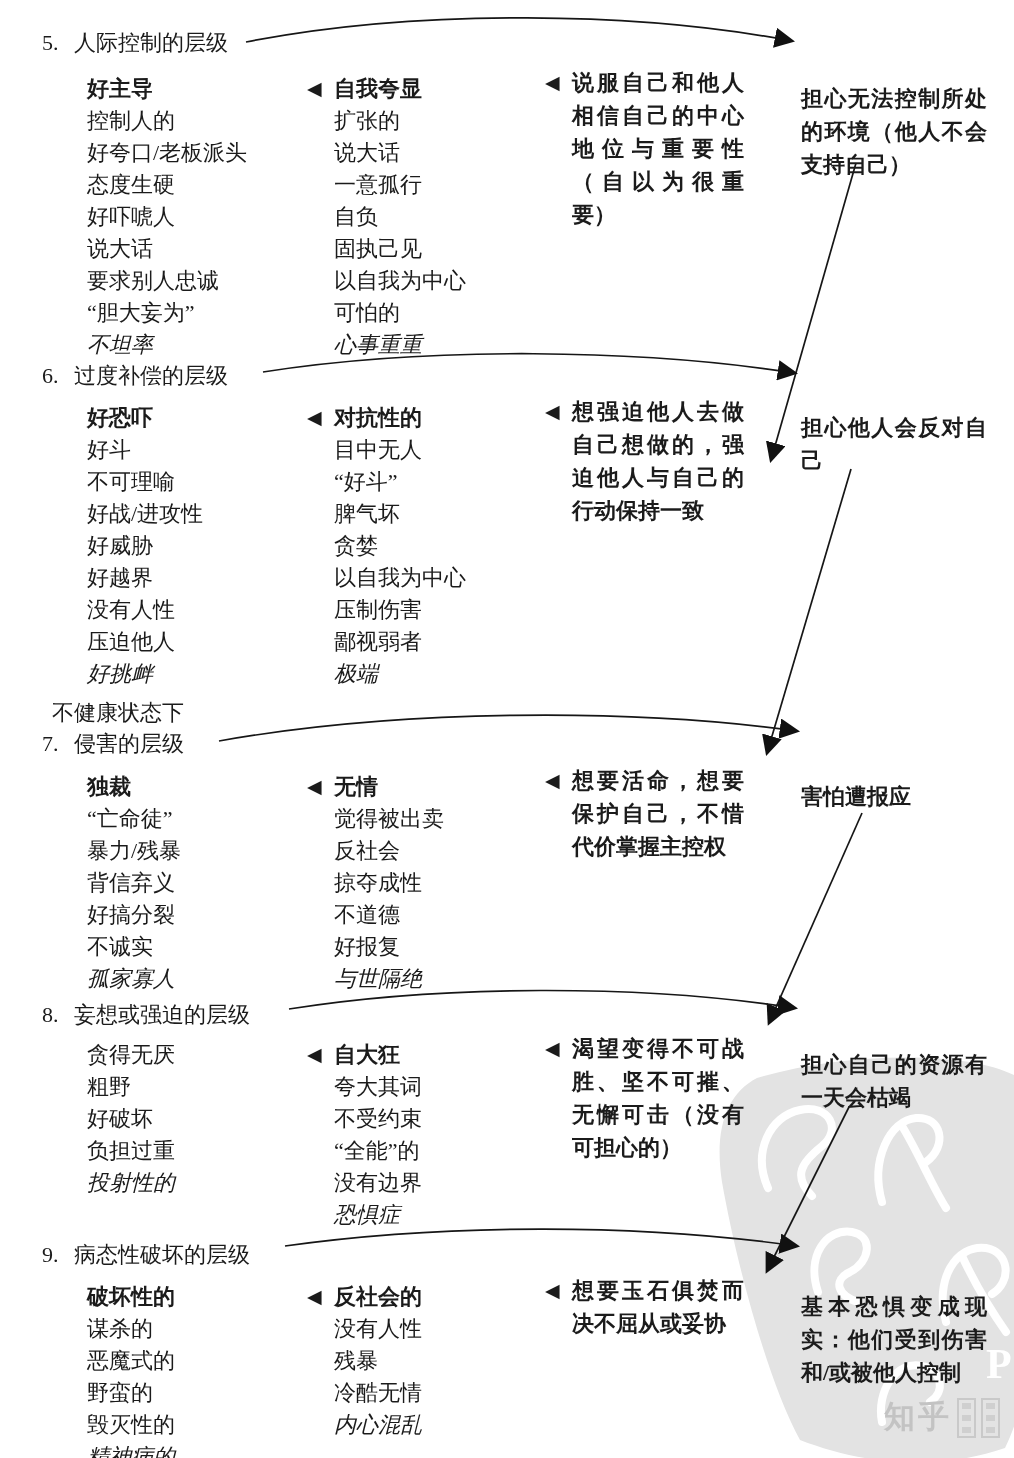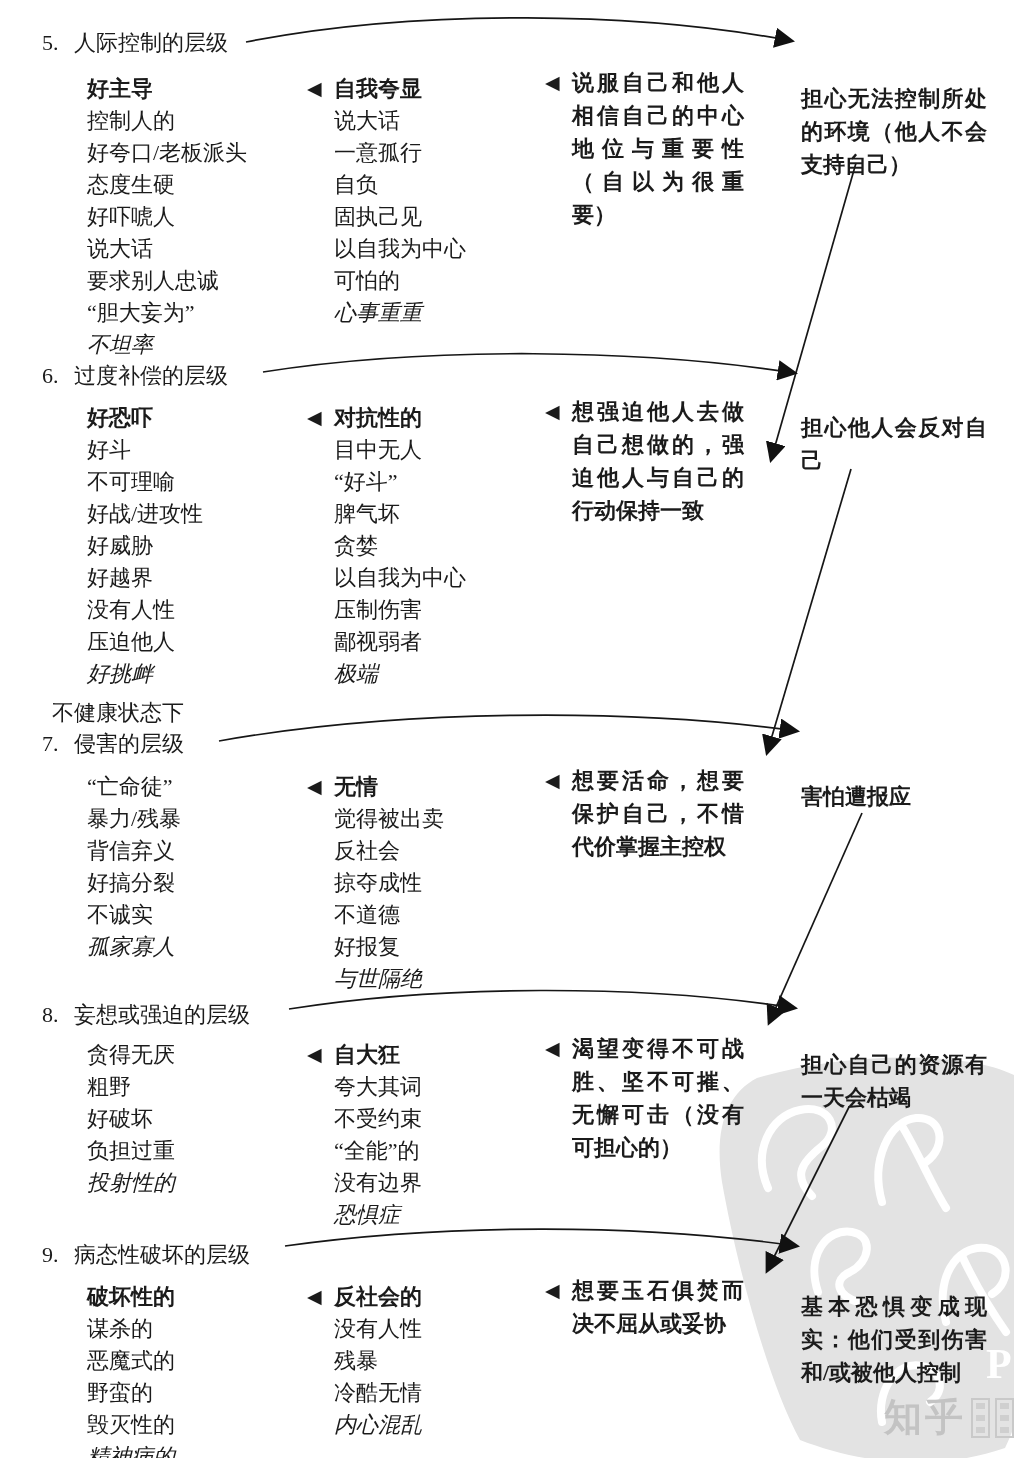--- a/index.html
+++ b/index.html
@@ -31,21 +31,21 @@
   .col3 .tri{top:1px;}
   .col3 .para{margin:0 0 0 27px;width:172px;}
   .col4{position:absolute;left:785px;width:186px;}
   .para{font-weight:bold;line-height:33px;text-align:justify;text-justify:inter-character;}
   .col4.para{margin:16px;}
   .zhihu{
     position:absolute;left:884px;top:1396px;z-index:3;
     display:flex;align-items:flex-start;
     color:#c3c3c3;
   }
-  .zhihu .brand{font-size:38px;font-weight:bold;letter-spacing:3px;line-height:42px;}
+  .zhihu .brand{font-size:31px;font-weight:bold;letter-spacing:3px;line-height:42px;}
   .seal-box{
     width:15px;height:36px;border:2px solid #c9c9c9;margin-left:5px;margin-top:2px;
     display:flex;flex-direction:column;justify-content:space-around;align-items:center;
   }
   .seal-box .mark{width:9px;height:6px;background:#cfcfcf;}
 </style>
 </head>
 <body>
 
 <div class="page">
@@ -96,20 +96,21 @@
           <li>好夸口/老板派头</li>
           <li>态度生硬</li>
           <li>好吓唬人</li>
           <li>说大话</li>
           <li>要求别人忠诚</li>
           <li>“胆大妄为”</li>
           <li class="i">不坦率</li>
         </ul>
     <ul class="col col2" style="top: 38px;">
           <li class="b"><span class="tri">◀</span>自我夸显</li>
+          <li>扩张的</li>
           <li>说大话</li>
           <li>一意孤行</li>
           <li>自负</li>
           <li>固执己见</li>
           <li>以自我为中心</li>
           <li>可怕的</li>
           <li class="i">心事重重</li>
         </ul>
     <div class="col3" style="top: 38px;">
       <span class="tri">◀</span>
@@ -151,20 +152,21 @@
     </div>
     <div class="col4 para" style="top: 34px;">担心他人会反对自己</div>
   </section>
 
   <section class="section" style="top: 729px;">
     <div class="pre-label" style="top: -31px;">不健康状态下</div>
     <div class="sec-title">
       <span class="num">7.</span><span class="ttl">侵害的层级</span>
     </div>
     <ul class="col col1" style="top: 35px;">
+          <li class="b">独裁</li>
           <li>“亡命徒”</li>
           <li>暴力/残暴</li>
           <li>背信弃义</li>
           <li>好搞分裂</li>
           <li>不诚实</li>
           <li class="i">孤家寡人</li>
         </ul>
     <ul class="col col2" style="top: 35px;">
           <li class="b"><span class="tri">◀</span>无情</li>
           <li>觉得被出卖</li>

